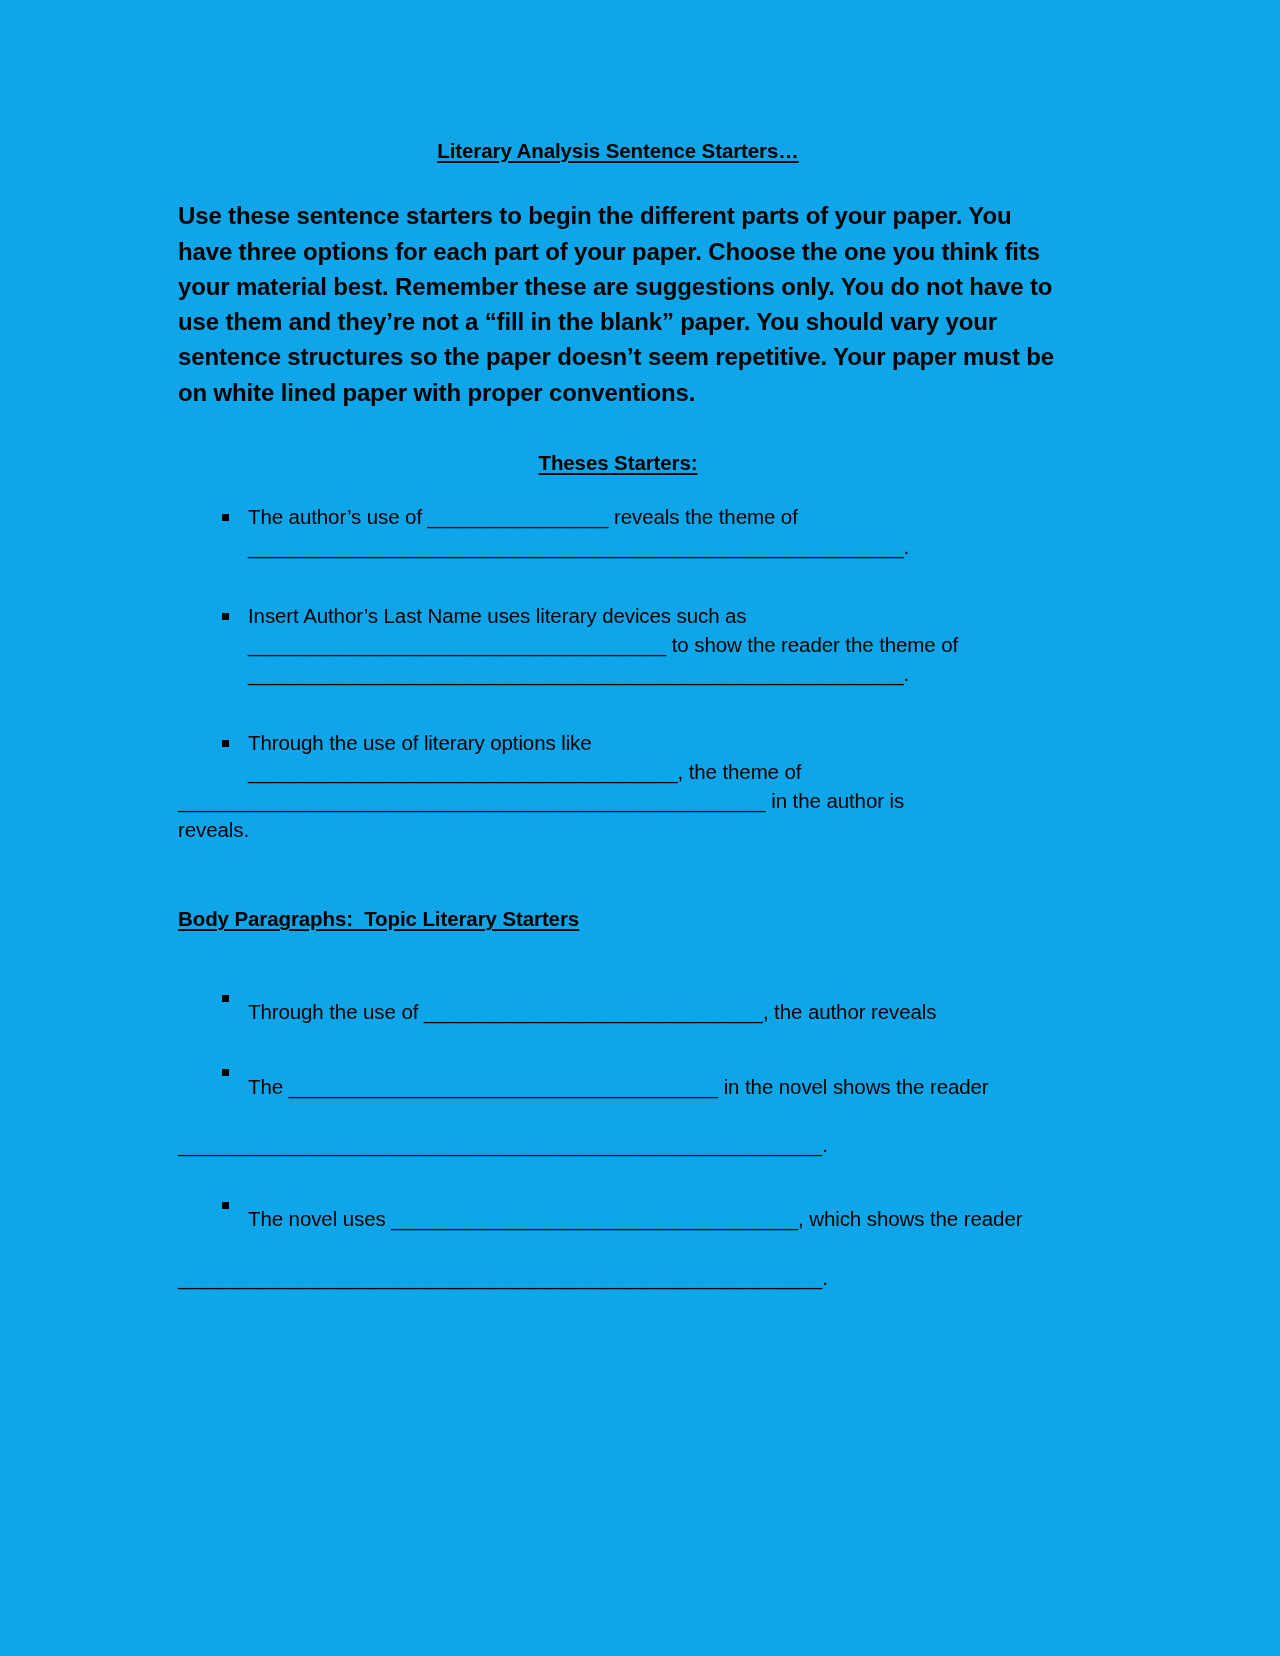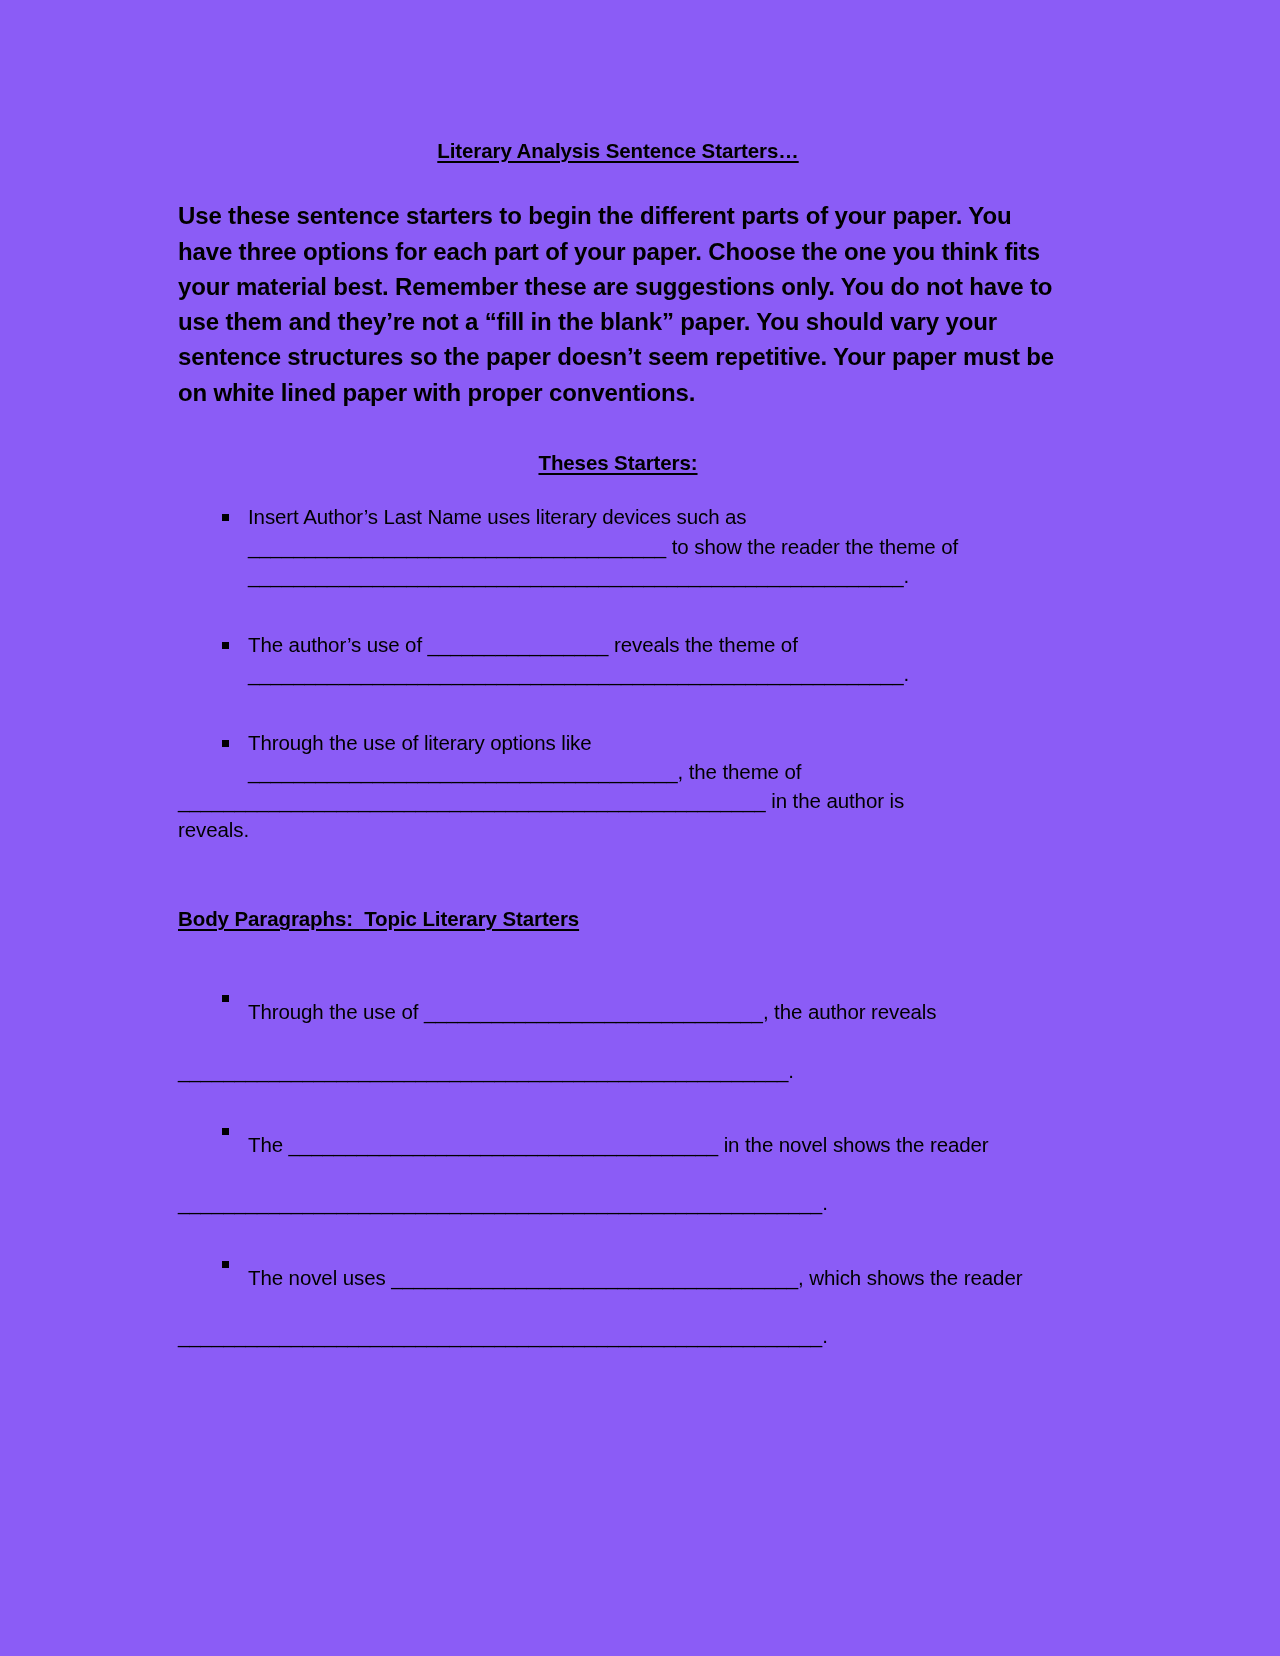--- a/index.html
+++ b/index.html
@@ -9,21 +9,21 @@
     background: #ffffff;
   }
   body {
     font-family: "Liberation Sans", sans-serif;
     color: #000000;
   }
   .page {
     position: relative;
     width: 1280px;
     height: 1656px;
-    background: #8b5cf6;
+    background: #0ea5e9;
     margin: 0 auto;
     overflow: hidden;
     box-sizing: border-box;
   }
   
   .content {
     position: absolute;
     left: 178px;
     top: 138px;
     width: 880px;
@@ -111,50 +111,49 @@
     <h1 class="doc-title">Literary Analysis Sentence Starters…</h1>
 
     <p class="intro">Use these sentence starters to begin the different parts of your paper. You have three options for each part of your paper. Choose the one you think fits your material best. Remember these are suggestions only. You do not have to use them and they’re not a “fill in the blank” paper. You should vary your sentence structures so the paper doesn’t seem repetitive. Your paper must be on white lined paper with proper conventions.</p>
 
     <h2 class="section-heading heading-theses">Theses Starters:</h2>
 
     <ul class="starters group-theses">
 
       <li>
         <span class="bullet"></span>
-        <span>Insert Author’s Last Name uses literary devices such as</span>
-        <span class="nowrapline">_____________________________________ to show the reader the</span>
-        <span>theme of</span>
+        <span>The author’s use of ________________ reveals the theme of</span>
         <span class="nowrapline">__________________________________________________________.</span>
       </li>
 
       <li>
         <span class="bullet"></span>
-        <span>The author’s use of ________________ reveals the theme of</span>
+        <span>Insert Author’s Last Name uses literary devices such as</span>
+        <span class="nowrapline">_____________________________________ to show the reader the</span>
+        <span>theme of</span>
         <span class="nowrapline">__________________________________________________________.</span>
       </li>
 
       <li>
         <span class="bullet"></span>
         <span>Through the use of literary options like</span>
         <span class="nowrapline">______________________________________, the theme of</span>
         <span class="outdent nowrapline">____________________________________________________ in the author is</span>
         <span class="outdent">reveals.</span>
       </li>
 
     </ul>
 
     <h2 class="section-heading heading-body">Body Paragraphs:  Topic Literary Starters</h2>
 
     <ul class="starters group-body">
 
       <li>
         <span class="bullet"></span>
         <span>Through the use of ______________________________, the author reveals</span>
-        <span class="outdent nowrapline">______________________________________________________.</span>
       </li>
 
       <li>
         <span class="bullet"></span>
         <span>The ______________________________________ in the novel shows the reader</span>
         <span class="outdent nowrapline">_________________________________________________________.</span>
       </li>
 
       <li>
         <span class="bullet"></span>

